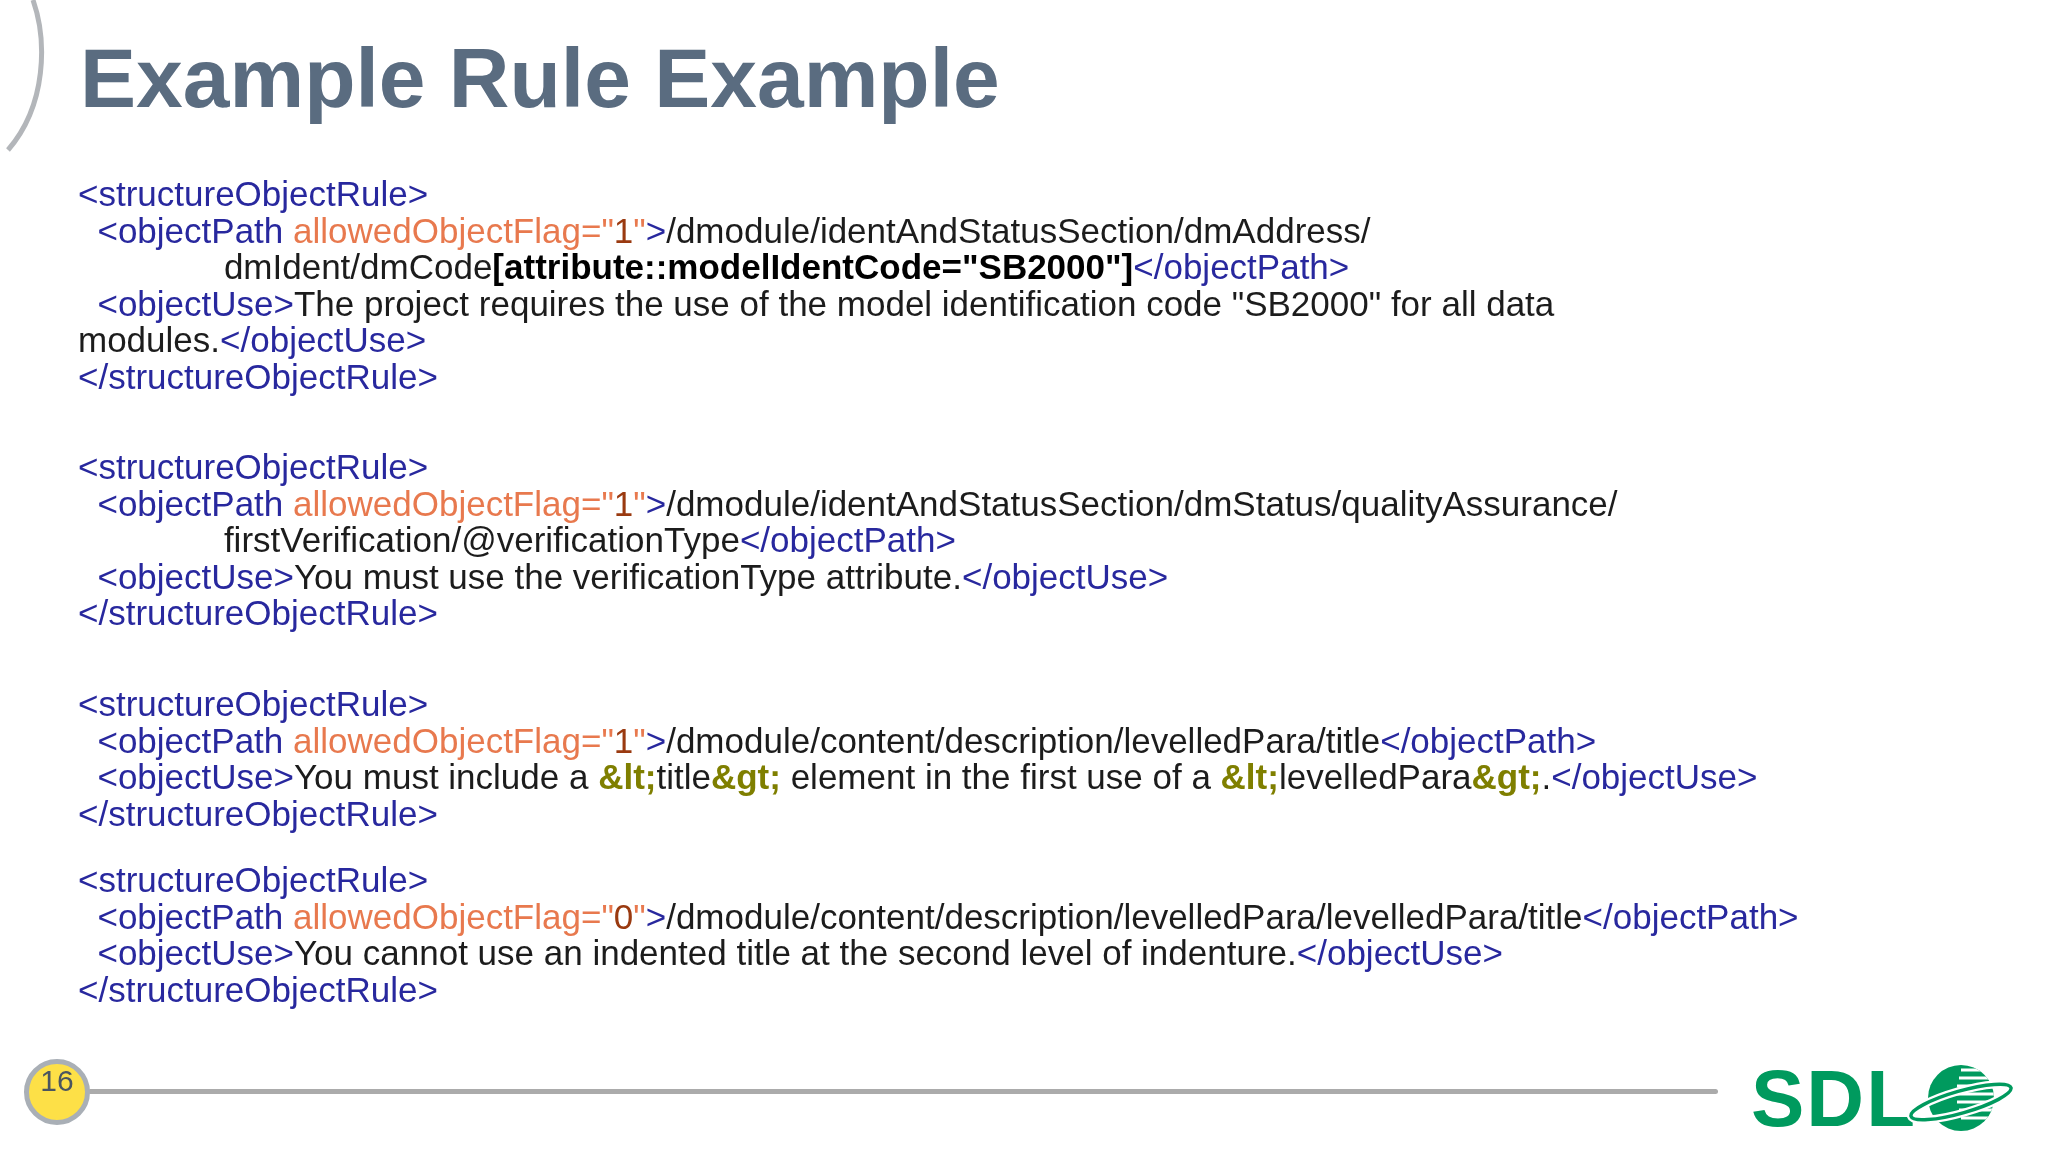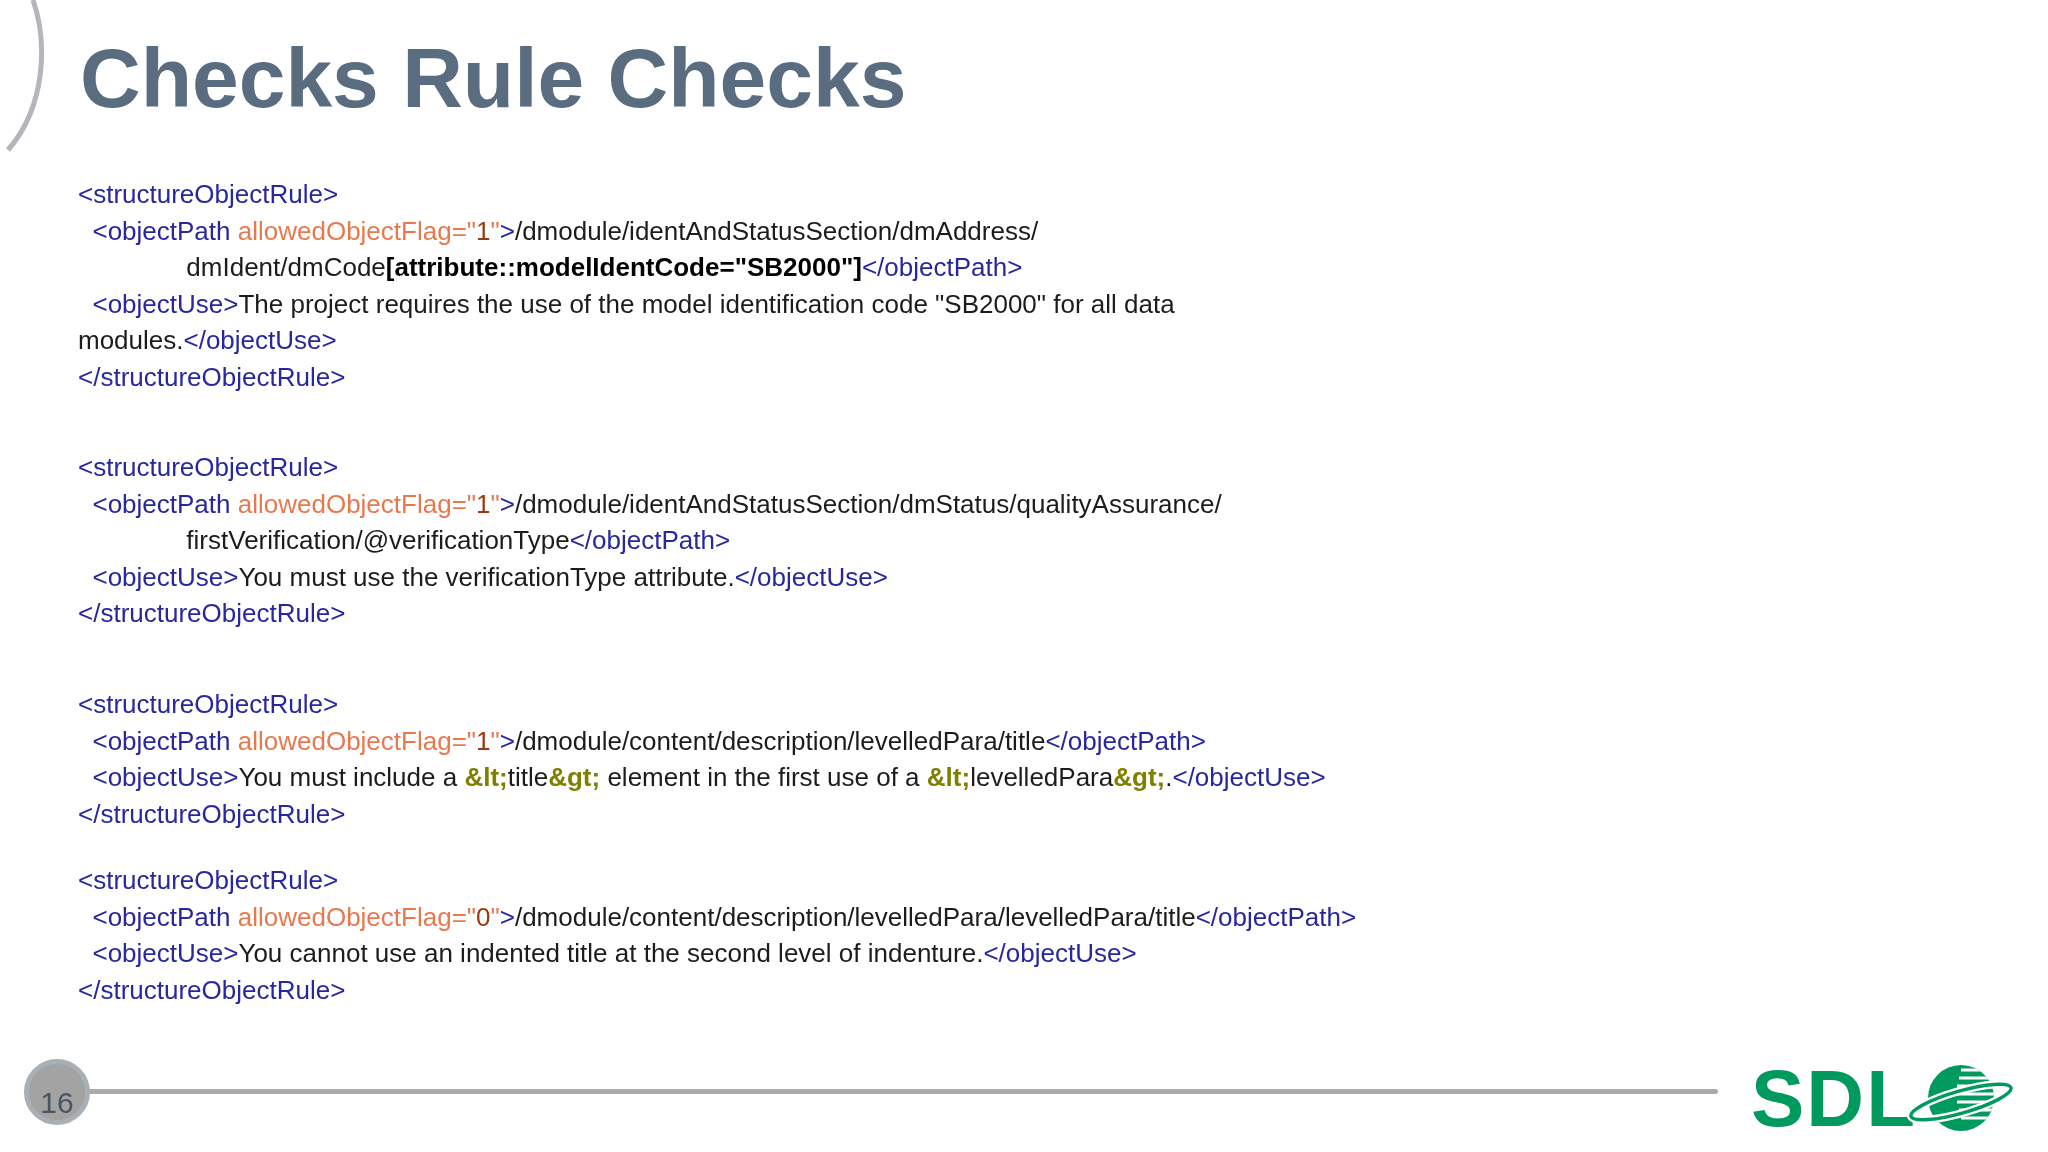--- a/index.html
+++ b/index.html
@@ -15,42 +15,42 @@
   
   .title{
     position:absolute;left:80px;top:30px;
     font-size:84px;font-weight:bold;letter-spacing:0px;
     color:var(--title);
     white-space:nowrap;
   }
   
   .code{
     position:absolute;left:78px;
-    font-size:26px;line-height:36.6px;
+    font-size:35px;line-height:36.6px;
     white-space:pre;color:var(--text);
   }
   .code .line{height:36.6px;}
   .b1{top:176px;}
   .b2{top:449px;}
   .b3{top:686px;}
   .b4{top:862px;}
   .seg-tag{color:var(--tag);}
   .seg-attr{color:var(--attr);}
   .seg-val{color:var(--val);}
   .seg-text{color:var(--text);}
   .seg-bold{color:#000000;font-weight:bold;}
   .seg-ent{color:var(--entity);font-weight:bold;}
   
   .page-badge{
     position:absolute;left:24px;top:1059px;
     width:56px;height:56px;
     border:5px solid var(--badge_border);
     border-radius:50%;
-    background:#a3a3a3;
-    display:flex;align-items:flex-end;justify-content:center;
+    background:#fde047;
+    display:flex;align-items:flex-start;justify-content:center;
     font-size:30px;color:var(--page_num);
     z-index:2;
   }
   .footer-line{
     position:absolute;left:88px;top:1089px;
     width:1630px;height:5px;
     background:var(--line_gray);
     border-radius:3px;
   }
   .logo{position:absolute;left:1743px;top:1050px;width:270px;height:100px;}
@@ -61,21 +61,21 @@
 </style>
 </head>
 <body>
 
 <div class="slide">
 
   <svg class="corner-arc" width="70" height="160" viewBox="0 0 70 160">
     <path d="M33,0 C47,40 47,105 8,150" fill="none" stroke="#B3B6BA" stroke-width="5"></path>
   </svg>
 
-  <div class="title">Checks Rule Checks</div>
+  <div class="title">Example Rule Example</div>
 
   <div class="code b1"><div class="line"><span class="seg-tag">&lt;structureObjectRule&gt;</span></div><div class="line"><span class="seg-text">  </span><span class="seg-tag">&lt;objectPath </span><span class="seg-attr">allowedObjectFlag="</span><span class="seg-val">1</span><span class="seg-attr">"</span><span class="seg-tag">&gt;</span><span class="seg-text">/dmodule/identAndStatusSection/dmAddress/</span></div><div class="line"><span class="seg-text">               </span><span class="seg-text">dmIdent/dmCode</span><span class="seg-bold">[attribute::modelIdentCode="SB2000"]</span><span class="seg-tag">&lt;/objectPath&gt;</span></div><div class="line"><span class="seg-text">  </span><span class="seg-tag">&lt;objectUse&gt;</span><span class="seg-text">The project requires the use of the model identification code "SB2000" for all data</span></div><div class="line"><span class="seg-text">modules.</span><span class="seg-tag">&lt;/objectUse&gt;</span></div><div class="line"><span class="seg-tag">&lt;/structureObjectRule&gt;</span></div></div>
   <div class="code b2"><div class="line"><span class="seg-tag">&lt;structureObjectRule&gt;</span></div><div class="line"><span class="seg-text">  </span><span class="seg-tag">&lt;objectPath </span><span class="seg-attr">allowedObjectFlag="</span><span class="seg-val">1</span><span class="seg-attr">"</span><span class="seg-tag">&gt;</span><span class="seg-text">/dmodule/identAndStatusSection/dmStatus/qualityAssurance/</span></div><div class="line"><span class="seg-text">               </span><span class="seg-text">firstVerification/@verificationType</span><span class="seg-tag">&lt;/objectPath&gt;</span></div><div class="line"><span class="seg-text">  </span><span class="seg-tag">&lt;objectUse&gt;</span><span class="seg-text">You must use the verificationType attribute.</span><span class="seg-tag">&lt;/objectUse&gt;</span></div><div class="line"><span class="seg-tag">&lt;/structureObjectRule&gt;</span></div></div>
   <div class="code b3"><div class="line"><span class="seg-tag">&lt;structureObjectRule&gt;</span></div><div class="line"><span class="seg-text">  </span><span class="seg-tag">&lt;objectPath </span><span class="seg-attr">allowedObjectFlag="</span><span class="seg-val">1</span><span class="seg-attr">"</span><span class="seg-tag">&gt;</span><span class="seg-text">/dmodule/content/description/levelledPara/title</span><span class="seg-tag">&lt;/objectPath&gt;</span></div><div class="line"><span class="seg-text">  </span><span class="seg-tag">&lt;objectUse&gt;</span><span class="seg-text">You must include a </span><span class="seg-ent">&amp;lt;</span><span class="seg-text">title</span><span class="seg-ent">&amp;gt;</span><span class="seg-text"> element in the first use of a </span><span class="seg-ent">&amp;lt;</span><span class="seg-text">levelledPara</span><span class="seg-ent">&amp;gt;</span><span class="seg-text">.</span><span class="seg-tag">&lt;/objectUse&gt;</span></div><div class="line"><span class="seg-tag">&lt;/structureObjectRule&gt;</span></div></div>
   <div class="code b4"><div class="line"><span class="seg-tag">&lt;structureObjectRule&gt;</span></div><div class="line"><span class="seg-text">  </span><span class="seg-tag">&lt;objectPath </span><span class="seg-attr">allowedObjectFlag="</span><span class="seg-val">0</span><span class="seg-attr">"</span><span class="seg-tag">&gt;</span><span class="seg-text">/dmodule/content/description/levelledPara/levelledPara/title</span><span class="seg-tag">&lt;/objectPath&gt;</span></div><div class="line"><span class="seg-text">  </span><span class="seg-tag">&lt;objectUse&gt;</span><span class="seg-text">You cannot use an indented title at the second level of indenture.</span><span class="seg-tag">&lt;/objectUse&gt;</span></div><div class="line"><span class="seg-tag">&lt;/structureObjectRule&gt;</span></div></div>
 
   <div class="page-badge">
     <span>16</span>
   </div>
   <div class="footer-line"></div>

